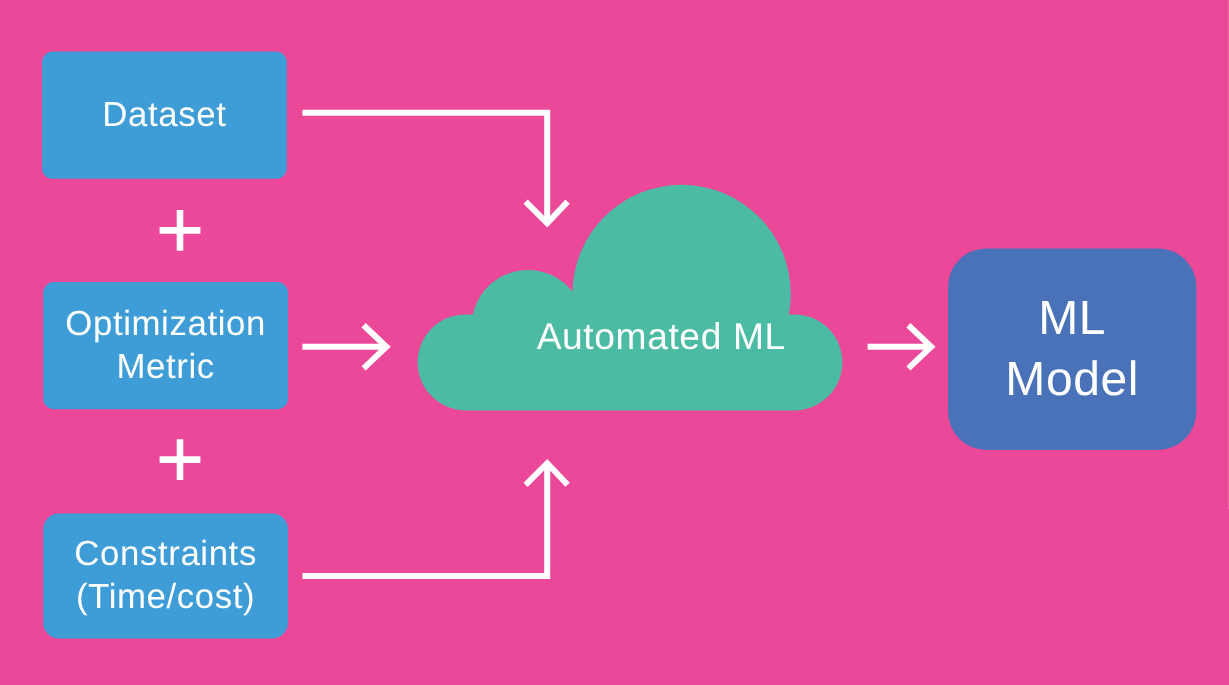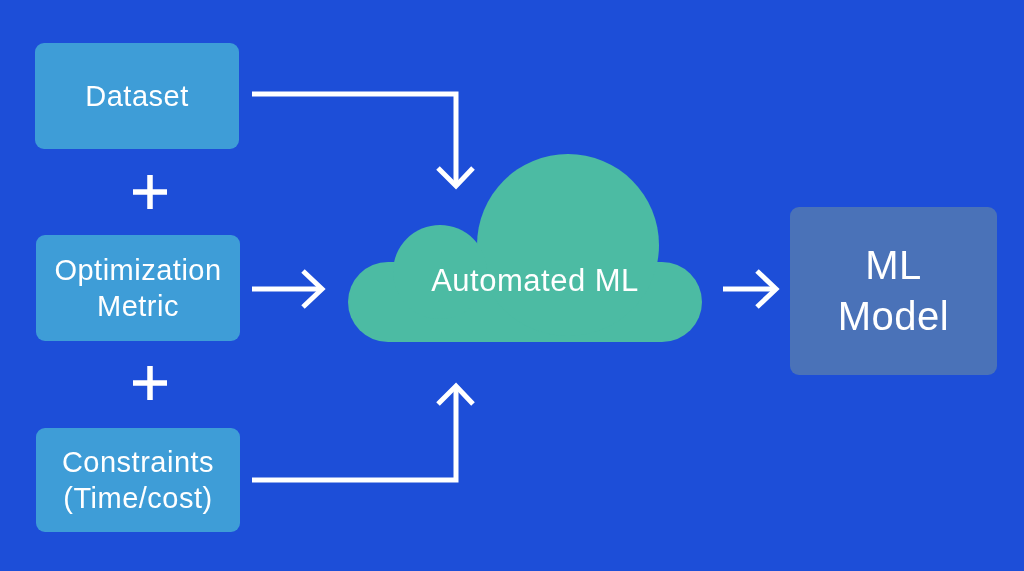--- a/index.html
+++ b/index.html
@@ -42,36 +42,36 @@
   .box-constraints   { left: 36px; top: 428px; height: 104px; }
   .box-ml-model {
     left: 790px; top: 207px;
     width: 207px; height: 168px;
     font-size: 40px;
     line-height: 1.28;
     letter-spacing: 0.5px;
   }
   .cloud-label {
     position: absolute;
-    left: 380px; top: 258px;
+    left: 396px; top: 258px;
     width: 310px; height: 46px;
     display: flex;
     align-items: center;
     justify-content: center;
     color: #FFFFFF;
     font-size: 31px;
     font-weight: 300;
     letter-spacing: 0.5px;
     pointer-events: none;
   }
 </style>
 </head>
 <body>
 
-<div class="stage" style="background-color: #1d4ed8;">
+<div class="stage" style="background-color: #ec4899;">
 
   <svg class="layer" width="1024" height="571" viewBox="0 0 1024 571">
 
     <g>
       <rect x="348" y="262" width="354" height="80" rx="40" ry="40" fill="#4CBBA3"></rect>
       <circle cx="568" cy="245" r="91" fill="#4CBBA3"></circle>
       <circle cx="440" cy="272" r="47" fill="#4CBBA3"></circle>
     </g>
 
     <g fill="none" stroke-width="5" stroke-linejoin="miter" stroke="#FFFFFF">
@@ -105,25 +105,25 @@
 
   <div class="node input-box box-dataset" style="background-color: rgb(62, 157, 215);">
     <span>Dataset</span>
   </div>
 
   <div class="node input-box box-optimization" style="background-color: rgb(62, 157, 215); text-align: center;">
     <span>Optimization
 Metric</span>
   </div>
 
-  <div class="node input-box box-constraints" style="background-color: rgb(62, 157, 215);">
+  <div class="node input-box box-constraints" style="background-color: rgb(62, 157, 215); border-radius: 13px;">
     <span>Constraints
 (Time/cost)</span>
   </div>
 
   <div class="cloud-label">Automated ML</div>
 
-  <div class="node box-ml-model" style="background-color: rgb(74, 114, 184);">
+  <div class="node box-ml-model" style="background-color: rgb(74, 114, 184); border-radius: 32px;">
     <span>ML
 Model</span>
   </div>
 
 </div>
 
 </body></html>

